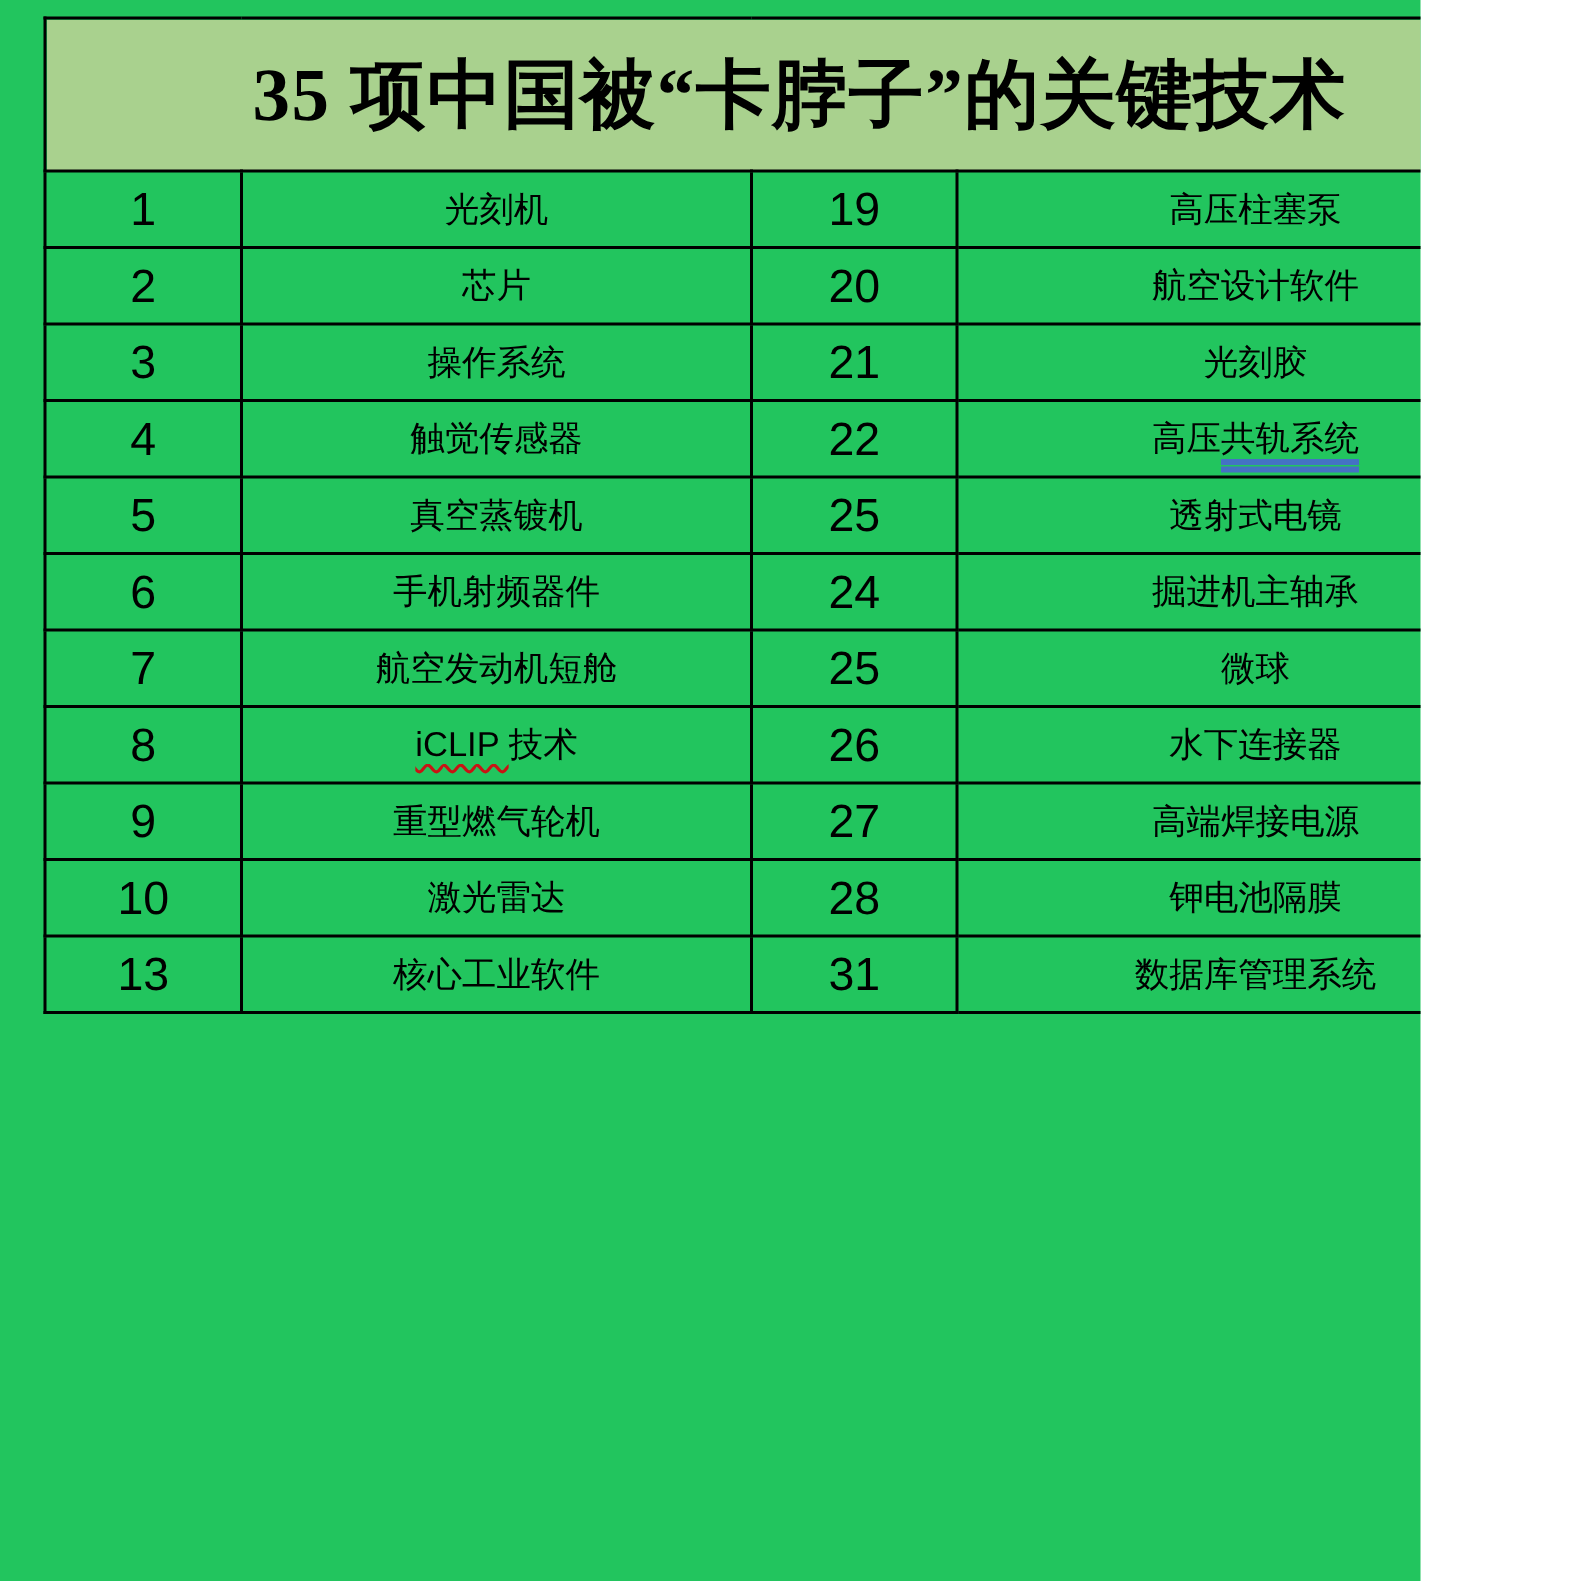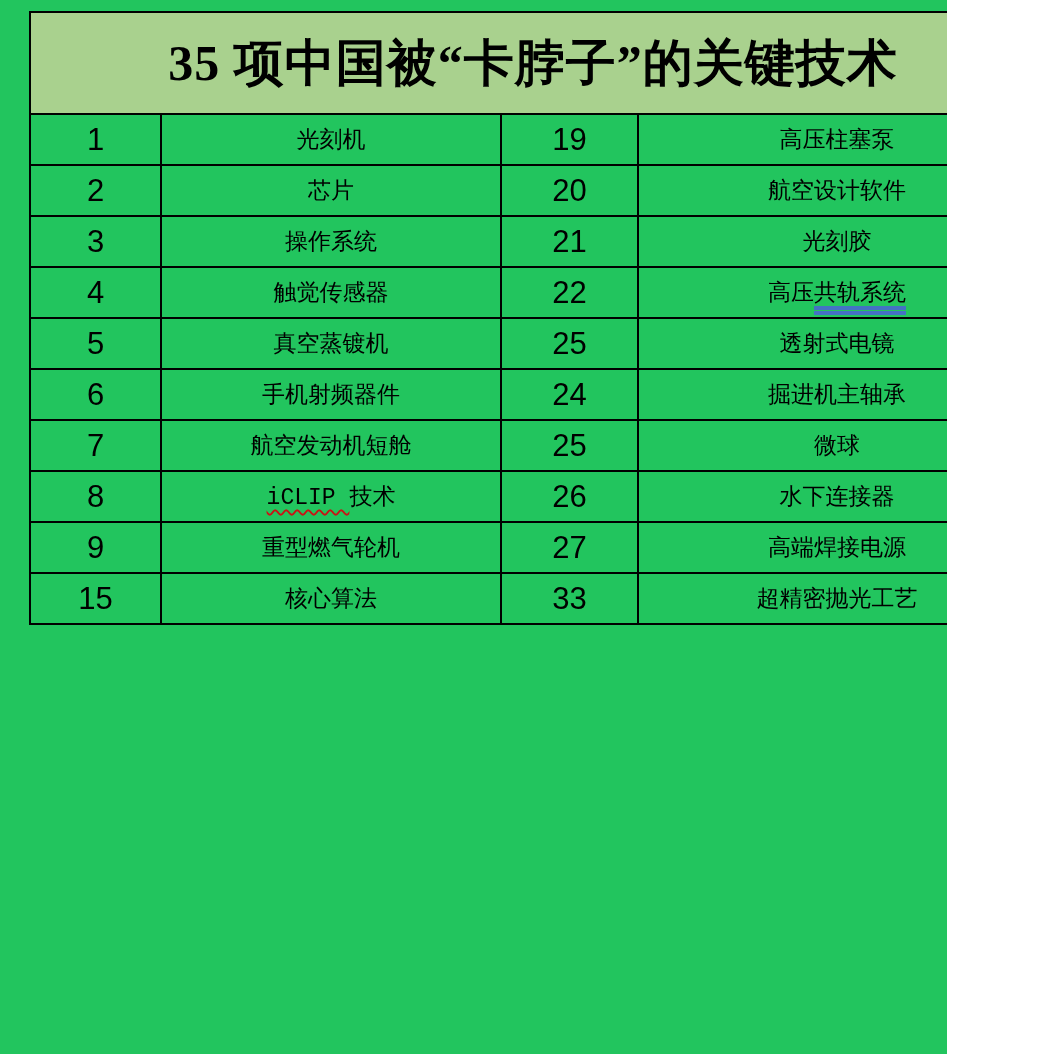--- a/index.html
+++ b/index.html
@@ -114,31 +114,37 @@
           <td class="txt">掘进机主轴承</td>
         </tr>
         <tr class="data-row">
           <td class="num">7</td>
           <td class="txt">航空发动机短舱</td>
           <td class="num">25</td>
           <td class="txt">微球</td>
         </tr>
         <tr class="data-row">
           <td class="num">8</td>
-          <td class="txt"><span class="mark-spelling" style="text-decoration-color: rgb(200, 20, 20); font-family: Liberation Mono, monospace;">iCLIP </span><span>技术</span></td>
+          <td class="txt"><span class="mark-spelling" style="text-decoration-color: rgb(200, 20, 20);">iCLIP </span><span>技术</span></td>
           <td class="num">26</td>
           <td class="txt">水下连接器</td>
         </tr>
         <tr class="data-row">
           <td class="num">9</td>
           <td class="txt">重型燃气轮机</td>
           <td class="num">27</td>
           <td class="txt">高端焊接电源</td>
         </tr>
         <tr class="data-row">
-          <td class="num">15</td>
-          <td class="txt">核心算法</td>
-          <td class="num">33</td>
-          <td class="txt">超精密抛光工艺</td>
+          <td class="num">10</td>
+          <td class="txt">激光雷达</td>
+          <td class="num">28</td>
+          <td class="txt">钾电池隔膜</td>
+        </tr>
+        <tr class="data-row">
+          <td class="num">13</td>
+          <td class="txt">核心工业软件</td>
+          <td class="num">31</td>
+          <td class="txt">数据库管理系统</td>
         </tr>
       </tbody>
   </table>
 </div>
 
 </body></html>

